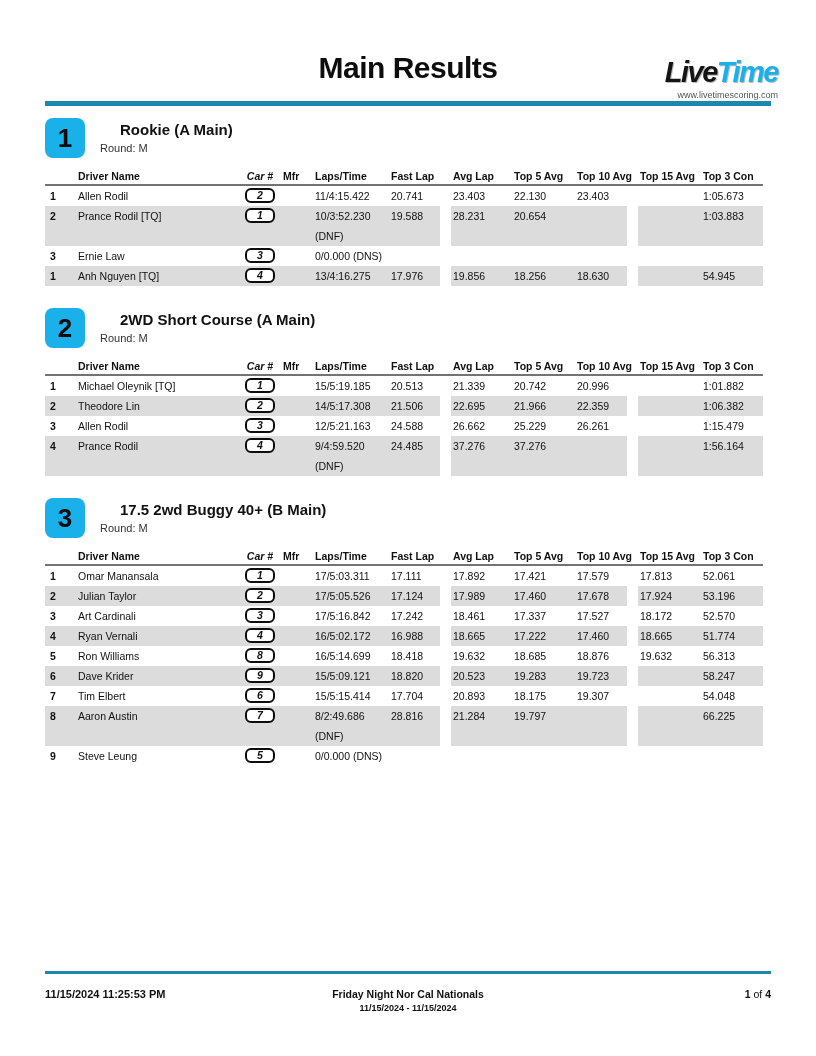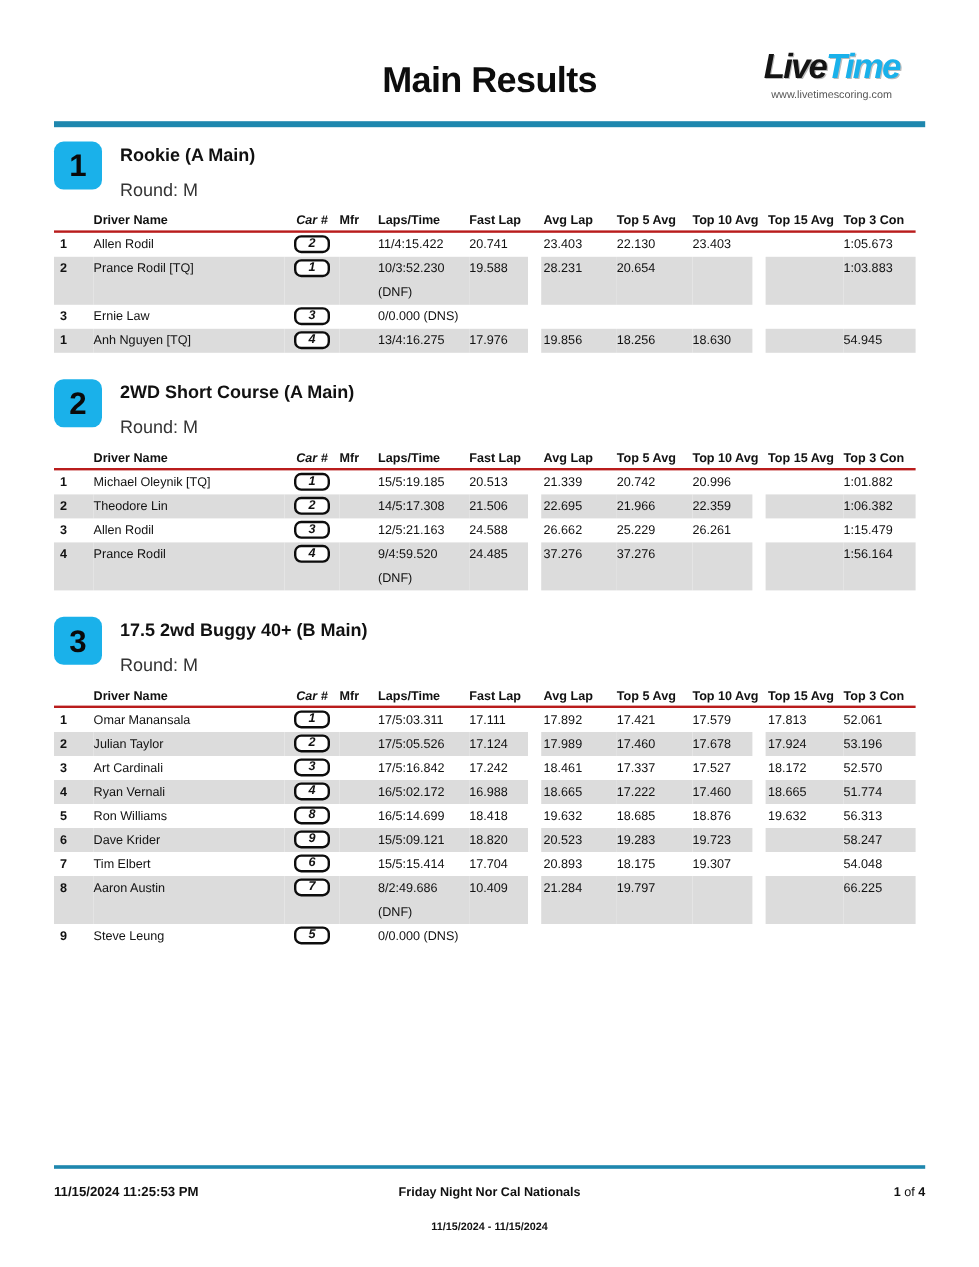--- a/index.html
+++ b/index.html
@@ -10,21 +10,21 @@
     color:#111; position:relative; overflow:hidden;
   }
   .page { position:relative; width:816px; height:1056px; }
 
   
   .hdr { padding-top:50px; position:relative; }
   .page-title {
     text-align:center; font-size:30px; font-weight:800;
     letter-spacing:-0.5px; line-height:36px; color:#0d0d0d;
   }
-  .logo { position:absolute; top:41px; right:38px; width:170px; text-align:center; }
+  .logo { position:absolute; top:57px; right:38px; width:170px; text-align:right; }
   .logo-text {
     font-style:italic; font-weight:800; font-size:29px; letter-spacing:-1.5px;
     line-height:30px; white-space:nowrap;
     text-shadow:1px 1px 0 #bbb;
   }
   .logo-live { color:#141414; }
   .logo-time { color:#1ab1ea; }
   .logo-url { font-size:9px; color:#555; margin-top:3px; }
   .rule { height:5px; background:#1e87ae; width:726px; margin:15px 0 0 45px; }
 
@@ -32,30 +32,30 @@
   main { display:block; }
   .race { margin-left:45px; width:718px; }
   .race:first-child { margin-top:12px; }
   .race + .race { margin-top:22px; }
   .race-head { display:flex; gap:15px; margin-bottom:10px; }
   .badge {
     width:40px; height:40px; border-radius:8px; background:#1ab1ea;
     display:flex; align-items:center; justify-content:center;
     font-size:26px; font-weight:800; color:#0a0a0a; flex:0 0 40px;
   }
-  .race-title { font-size:15px; font-weight:800; line-height:19px; padding-top:2px; }
-  .race-round { font-size:15px; color:#333; line-height:15px; margin-top:12px; }
+  .race-title { font-size:15px; font-weight:800; line-height:19px; padding-top:2px;margin-left:20px; }
+  .race-round { font-size:11px; color:#333; line-height:15px; margin-top:2px; }
 
   
   .row {
     display:grid;
     grid-template-columns:33px 159px 46px 32px 76px 49px 11px 63px 63px 50px 11px 65px 60px;
     font-size:10.5px; line-height:20px;
   }
-  .thead { font-weight:700; line-height:16px; border-bottom:2px solid #b91c1c; }
+  .thead { font-weight:700; line-height:16px; border-bottom:2px solid #737373; }
   .thead > div { white-space:nowrap; overflow:visible; }
   .c-pos { padding-left:5px; font-weight:700; }
   .thead .c-pos { font-weight:700; }
   .c-avg, .c-top15 { padding-left:2px; }
   .r-gray > div { background:#dcdcdc; }
   .r-gray > .gut { background:transparent; }
   .c-laps .l2 { display:block; }
   .c-car { display:flex; align-items:flex-start; justify-content:center;font-style:italic; }
   .car-badge {
     display:inline-flex; align-items:center; justify-content:center;
@@ -64,21 +64,21 @@
     font-size:10.5px; font-weight:800; line-height:11px;
   }
 
   
   footer { position:absolute; left:45px; top:971px; width:726px; }
   .f-rule { height:3px; background:#1e87ae; }
   .f-row { position:relative; margin-top:5px; }
   .f-left { position:absolute; left:0; top:0; font-size:11px; font-weight:800; }
   .f-center { text-align:center; }
   .f-event { font-size:10.5px; font-weight:800;margin-top:14px; }
-  .f-dates { font-size:9px; font-weight:700; margin-top:17px; }
+  .f-dates { font-size:9px; font-weight:700; margin-top:3px; }
   .f-right { position:absolute; right:0; top:0; font-size:10.5px; }
   .f-right b { font-weight:800; }
 </style>
 </head>
 <body>
 
 <div class="page">
 
   <div class="hdr">
     <div class="page-title">Main Results</div>
@@ -422,21 +422,21 @@
             <div class="c-top3">54.048</div>
           </div>
           <div class="row r-gray">
             <div class="c-pos">8</div>
             <div class="c-driver">Aaron Austin</div>
             <div class="c-car">
               <span class="car-badge">7</span>
             </div>
             <div class="c-mfr"></div>
             <div class="c-laps"><span class="l1">8/2:49.686</span><span class="l2">(DNF)</span></div>
-            <div class="c-fast">10.409</div>
+            <div class="c-fast">28.816</div>
             <div class="gut"></div>
             <div class="c-avg">21.284</div>
             <div class="c-top5">19.797</div>
             <div class="c-top10"></div>
             <div class="gut"></div>
             <div class="c-top15"></div>
             <div class="c-top3">66.225</div>
           </div>
           <div class="row r-white">
             <div class="c-pos">9</div>

